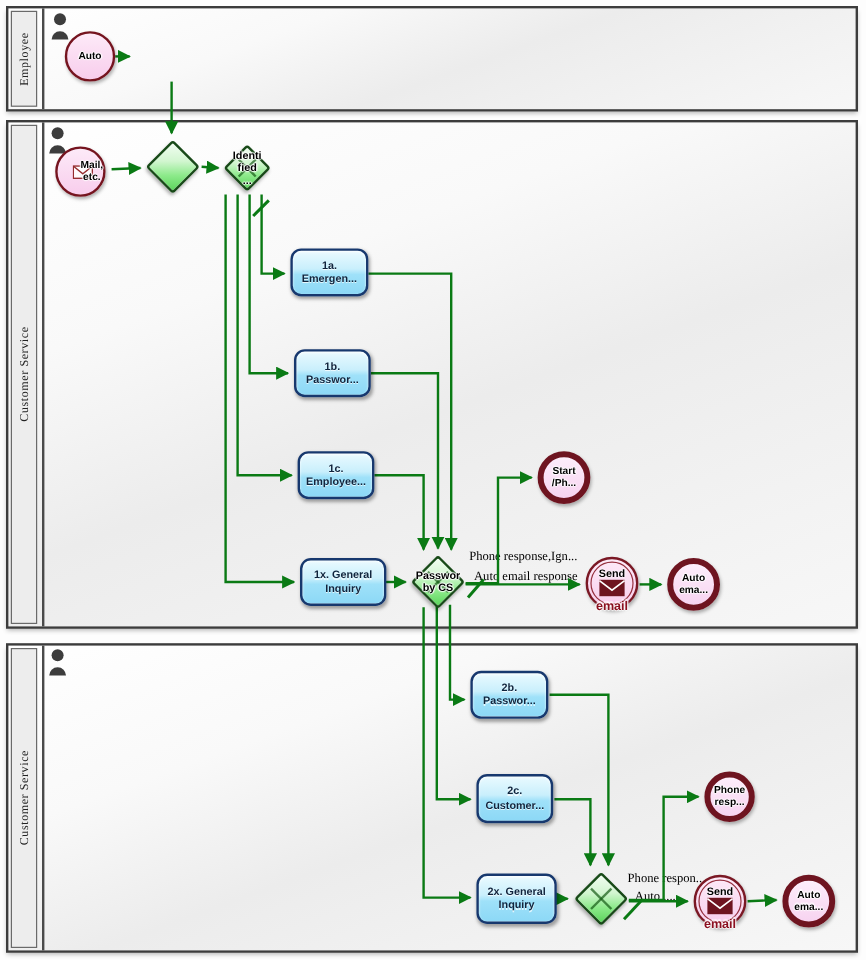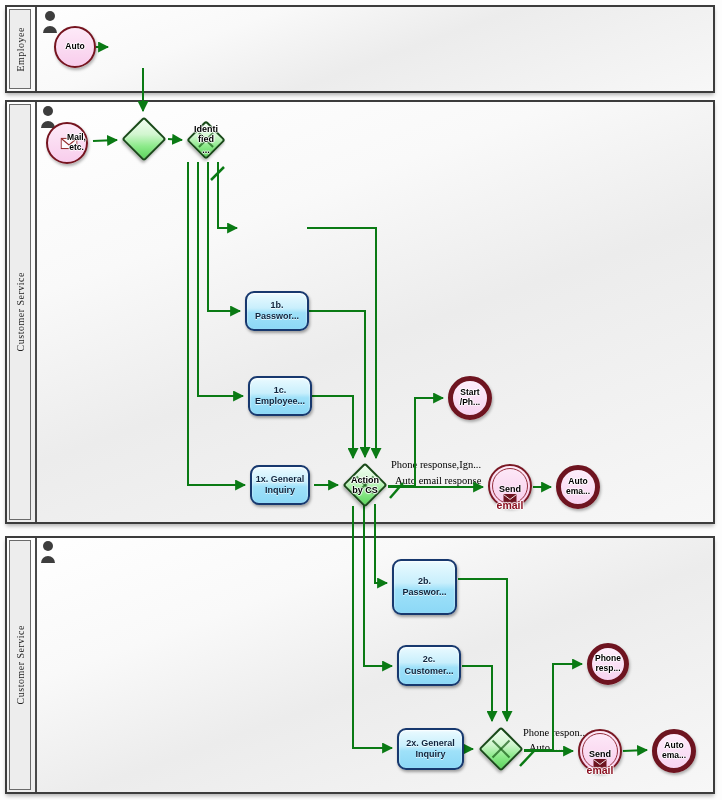--- a/index.html
+++ b/index.html
@@ -66,21 +66,21 @@
     background:linear-gradient(180deg,#fdeaf8 0%,#f8cdec 100%);
     box-shadow:1px 2px 3px rgba(0,0,0,.30);
   }
   .ev-start{border:2px solid #75141f;}
   .ev-end{border:5px solid #6e1420;background:linear-gradient(180deg,#fdeefb 0%,#f7d3f0 100%);}
   .ev-inter{border:2px solid #7a1824;}
   .ev-inner{
     position:absolute;inset:2px;border:1px solid #95303e;border-radius:50%;
     display:flex;flex-direction:column;align-items:center;justify-content:flex-start;
   }
-  .ev-top{font-size:9px;font-weight:bold;color:#000;margin-top:15px;
+  .ev-top{font-size:9px;font-weight:bold;color:#000;margin-top:4px;
     text-shadow:0 0 2px #fff,0 0 2px #fff;}
   .ev-email{
     position:absolute;left:50%;bottom:-5px;transform:translateX(-50%);
     font-size:10.5px;font-weight:bold;color:#8b1020;z-index:5;
     text-shadow:-1px 0 1px #fff,1px 0 1px #fff,0 -1px 1px #fff,0 1px 1px #fff;
   }
   .node-label-glow{text-shadow:-1px 0 1px #fff,1px 0 1px #fff,0 -1px 1px #fff,0 1px 1px #fff;}
   .mail-env{position:absolute;left:50%;top:50%;transform:translate(-38%,-46%);opacity:.9;}
 
   
@@ -201,36 +201,40 @@
   <div class="gw" style="left:121px;top:116px;width:46px;height:46px;">
     <div class="gw-shape"></div>
   </div>
 
   <div class="gw" style="left:186px;top:120px;width:40px;height:40px;">
     <div class="gw-shape x" style="width:28px;height:28px;margin:-14px 0 0 -14px;"></div>
     <span class="gw-label">Identi
 fied ...</span>
   </div>
 
+  <div class="node task" style="left:242px;top:207px;width:65px;height:40px;">
+      <span class="pre">1a.
+Emergen...</span>
+    </div>
   <div class="node task" style="left:245px;top:291px;width:64px;height:40px;">
       <span class="pre">1b.
 Passwor...</span>
     </div>
   <div class="node task" style="left:248px;top:376px;width:64px;height:40px;">
       <span class="pre">1c.
 Employee...</span>
     </div>
-  <div class="node task" style="left:250px;top:465px;width:60px;height:40px;">
+  <div class="node task" style="left:250px;top:465px;width:72px;height:40px;">
       <span class="pre">1x. General
 Inquiry</span>
     </div>
 
   <div class="gw" style="left:342px;top:462px;width:46px;height:46px;">
     <div class="gw-shape x"></div>
-    <span class="gw-label">Action
+    <span class="gw-label">Passwor
 by CS</span>
   </div>
 
   <div class="node event ev-end" style="left:448px;top:376px;width:44px;height:44px;">
     <span class="pre node-label-glow">Start
 /Ph...</span>
   </div>
 
   <div class="node event ev-inter" style="left:488px;top:464px;width:44px;height:44px;">
     <div class="ev-inner">
@@ -241,21 +245,21 @@
       </svg>
     </div>
     <span class="ev-email">email</span>
   </div>
 
   <div class="node event ev-end" style="left:556px;top:465px;width:44px;height:44px;">
     <span class="pre node-label-glow">Auto
 ema...</span>
   </div>
 
-  <div class="node task" style="left:392px;top:559px;width:65px;height:56px;">
+  <div class="node task" style="left:392px;top:559px;width:65px;height:40px;">
       <span class="pre">2b.
 Passwor...</span>
     </div>
   <div class="node task" style="left:397px;top:645px;width:64px;height:41px;">
       <span class="pre">2c.
 Customer...</span>
     </div>
   <div class="node task" style="left:397px;top:728px;width:67px;height:42px;">
       <span class="pre">2x. General
 Inquiry</span>

